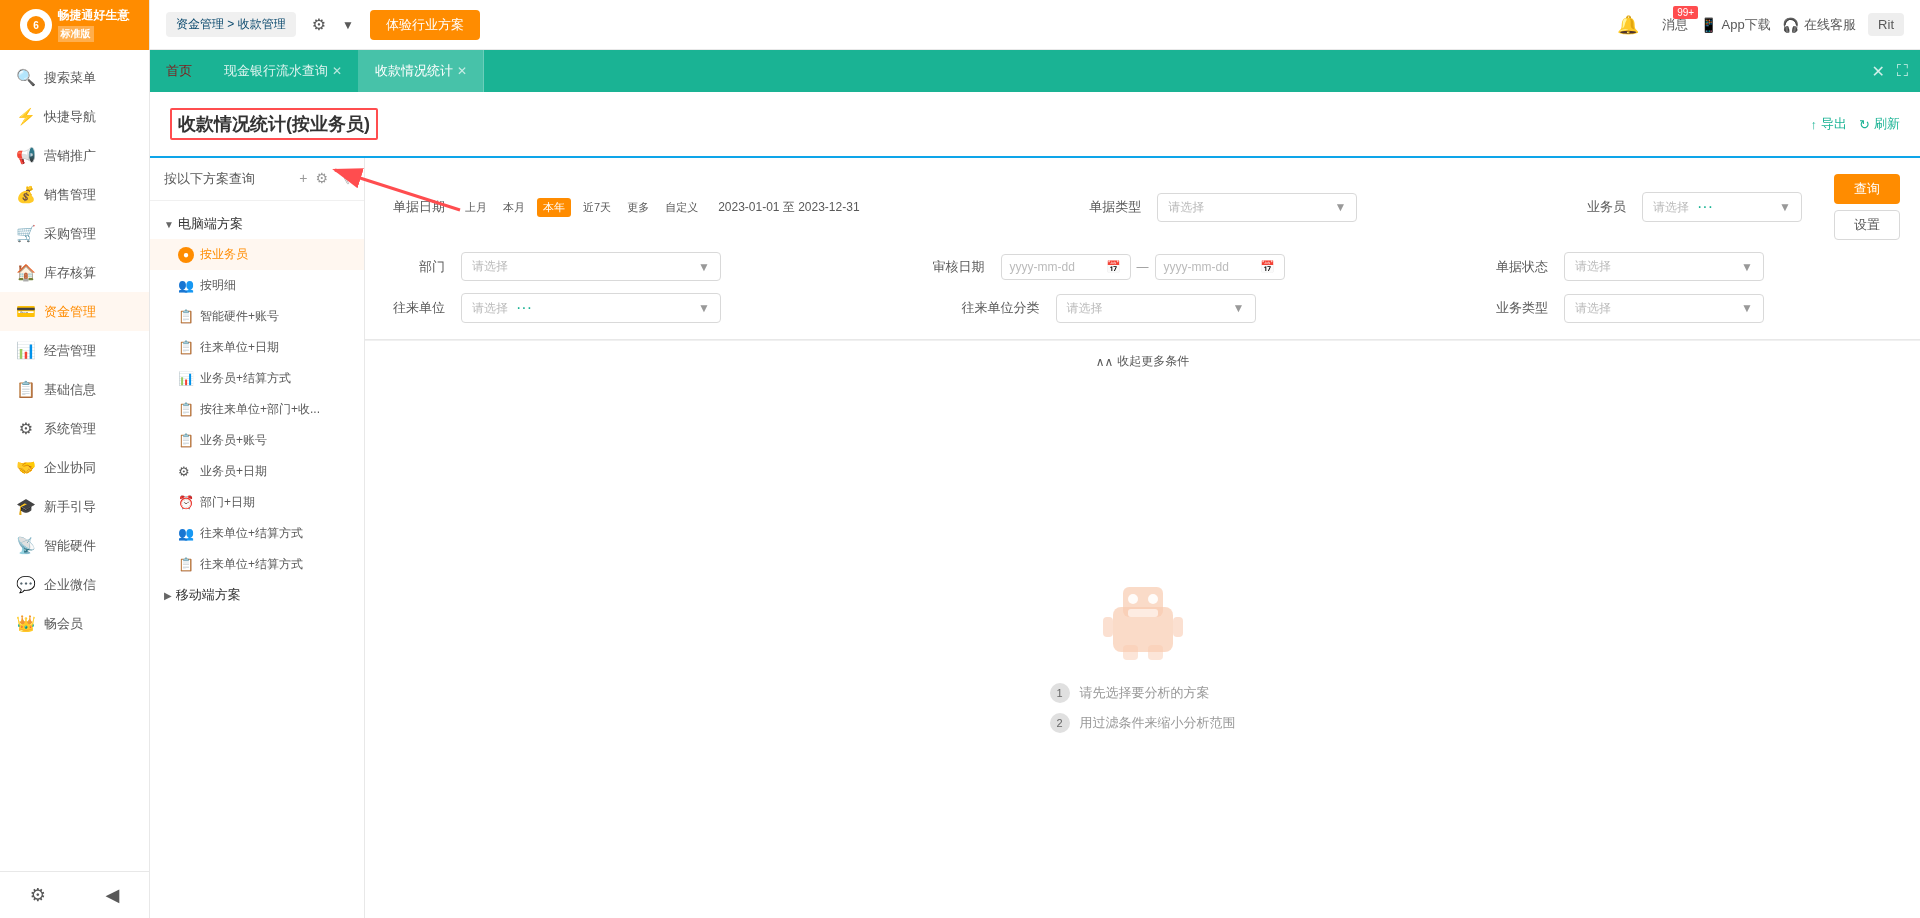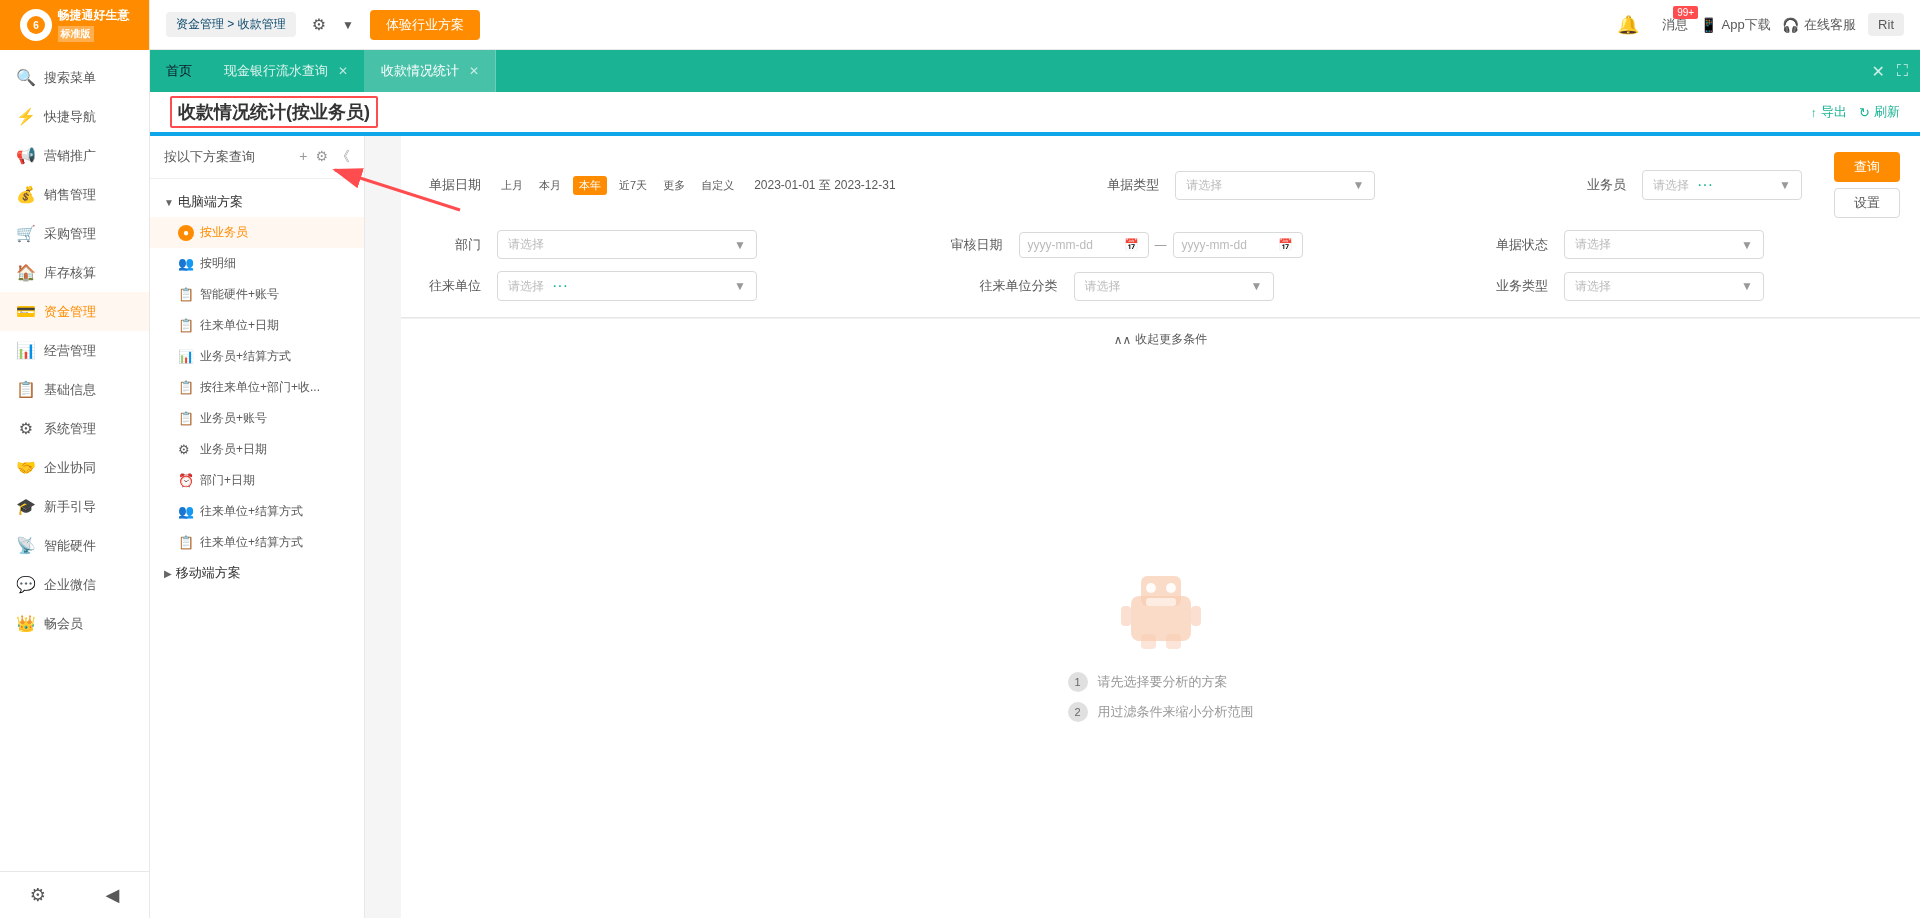--- a/index.html
+++ b/index.html
@@ -140,42 +140,42 @@
       align-items: stretch;
       padding-left: 0;
     }
     .tab {
       display: flex;
       align-items: center;
       padding: 12px 16px;
       font-size: 13px;
       cursor: pointer;
       color: rgba(255,255,255,0.85);
-      gap: 6px;
+      gap: 0;
       border-right: 1px solid rgba(255,255,255,0.2);
       justify-content: space-between;
     }
     .tab.active {
       background: rgba(255,255,255,0.2);
       color: white;
       font-weight: 500;
     }
     .tab .close-x {
       font-size: 12px;
       color: rgba(255,255,255,0.7);
       cursor: pointer;
       margin-left: 4px;
     }
     .tab-home {
       display: flex;
       align-items: center;
       padding: 0 16px;
       font-size: 13px;
       cursor: pointer;
-      color: #0f172a;
+      color: #7f1d1d;
     }
     .tabbar-end {
       margin-left: auto;
       display: flex;
       align-items: center;
       padding: 0 12px;
       gap: 12px;
     }
     .tabbar-end-btn {
       color: rgba(255,255,255,0.8);
@@ -188,24 +188,24 @@
       flex: 1;
       background: #f5f5f5;
       overflow: hidden;
       display: flex;
       flex-direction: column;
     }
 
     
     .page-header {
       background: #fff;
-      padding: 4px 20px;
-      display: flex;
-      align-items: center;
-      border-bottom: 4px solid #0ea5e9;
+      padding: 16px 20px;
+      display: flex;
+      align-items: center;
+      border-bottom: 2px solid #0ea5e9;
     }
     .page-title {
       font-size: 18px;
       font-weight: bold;
       color: #333;
       border: 2px solid #ff4d4f;
       padding: 2px 6px;
       border-radius: 2px;
     }
     .page-header-actions {
@@ -220,21 +220,20 @@
       font-size: 13px;
       color: #1ab394;
       cursor: pointer;
     }
 
     
     .body-layout {
       flex: 1;
       display: flex;
       overflow: hidden;
-      gap: 36px;
     }
 
     
     .left-panel {
       width: 215px;
       background: #fff;
       border-right: 1px solid #e8e8e8;
       overflow-y: auto;
       flex-shrink: 0;
     }

